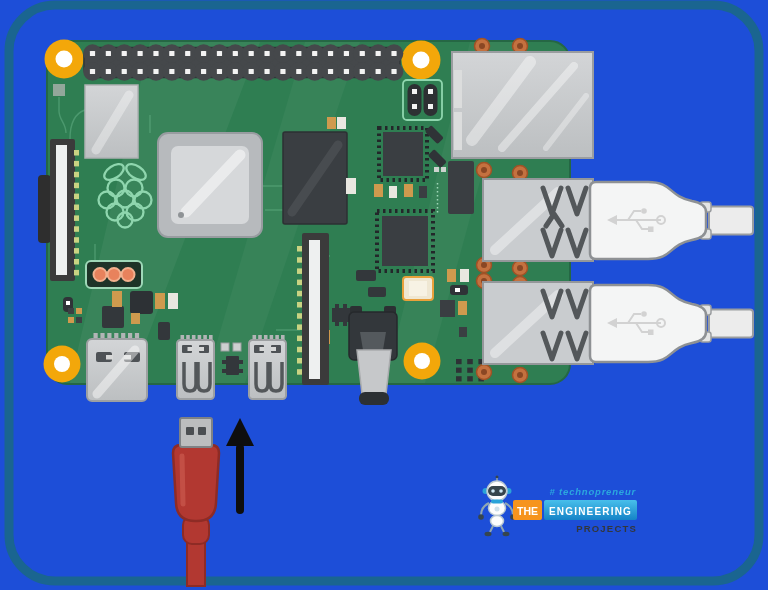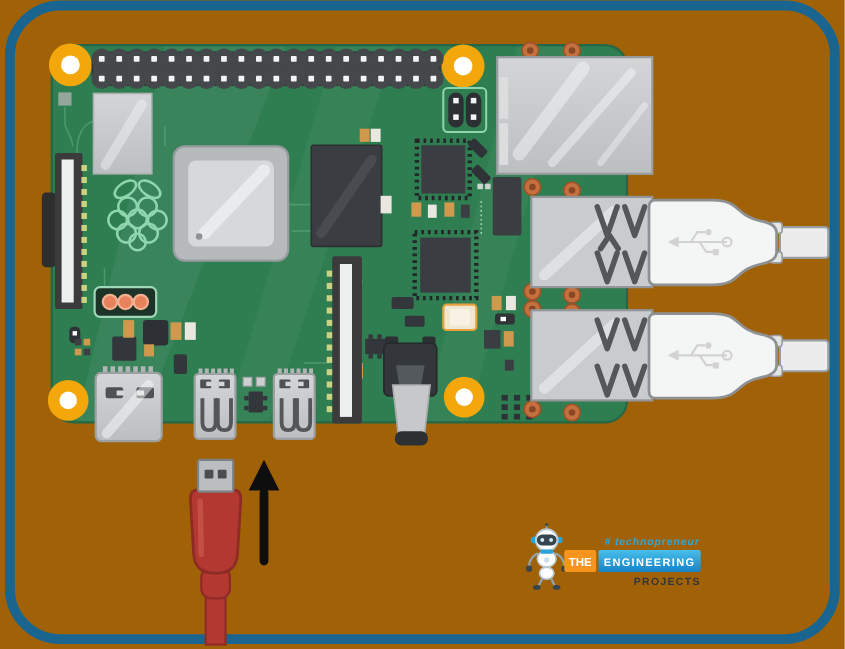--- a/index.html
+++ b/index.html
@@ -1,16 +1,16 @@
 <!DOCTYPE html>
 <html><head>
 <meta charset="utf-8">
 <style>
   html,body{margin:0;padding:0;background:#fff;}
-  .stage{position:relative;width:768px;height:590px;background:#a16207;overflow:hidden;
+  .stage{position:relative;width:768px;height:590px;background:#1d4ed8;overflow:hidden;
          font-family:"Liberation Sans",sans-serif;}
   svg{display:block;}
   text{font-family:"Liberation Sans",sans-serif;}
   .tagline{font-size:9.5px;font-style:italic;font-weight:bold;letter-spacing:.8px;fill:#2ba7de;}
   .logo-the{font-size:10.5px;font-weight:bold;fill:#ffffff;}
   .logo-eng{font-size:10px;font-weight:bold;letter-spacing:1.2px;fill:#ffffff;}
   .logo-proj{font-size:9.5px;font-weight:bold;letter-spacing:1.2px;fill:#33373b;}
 </style>
 </head>
 <body>

